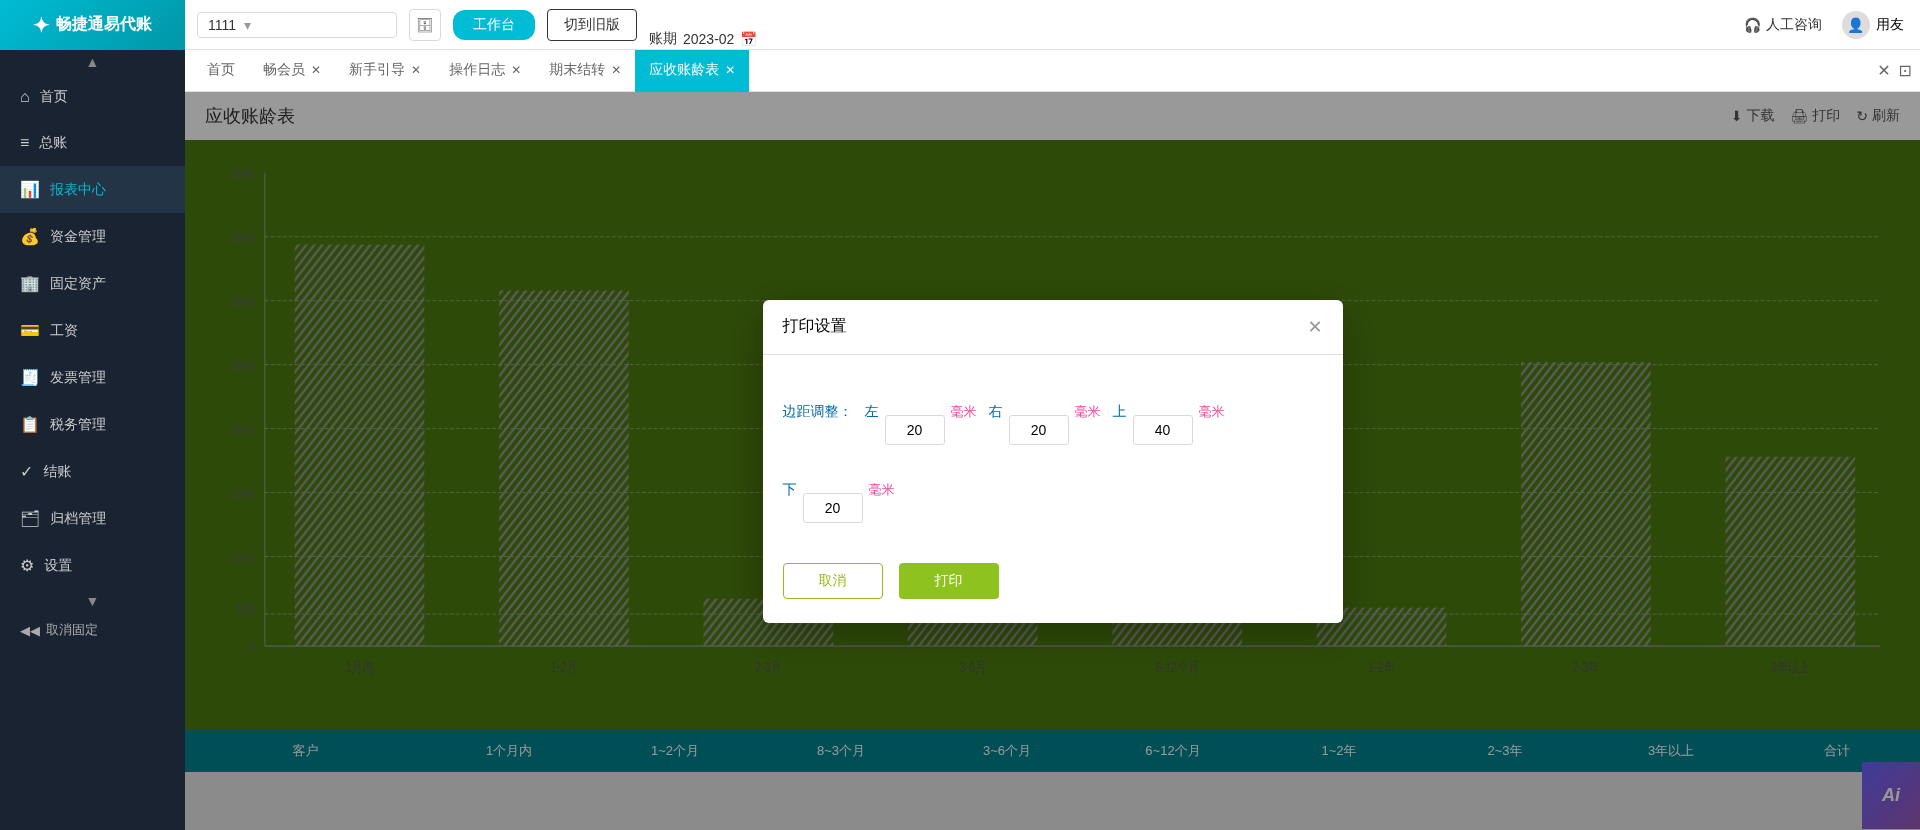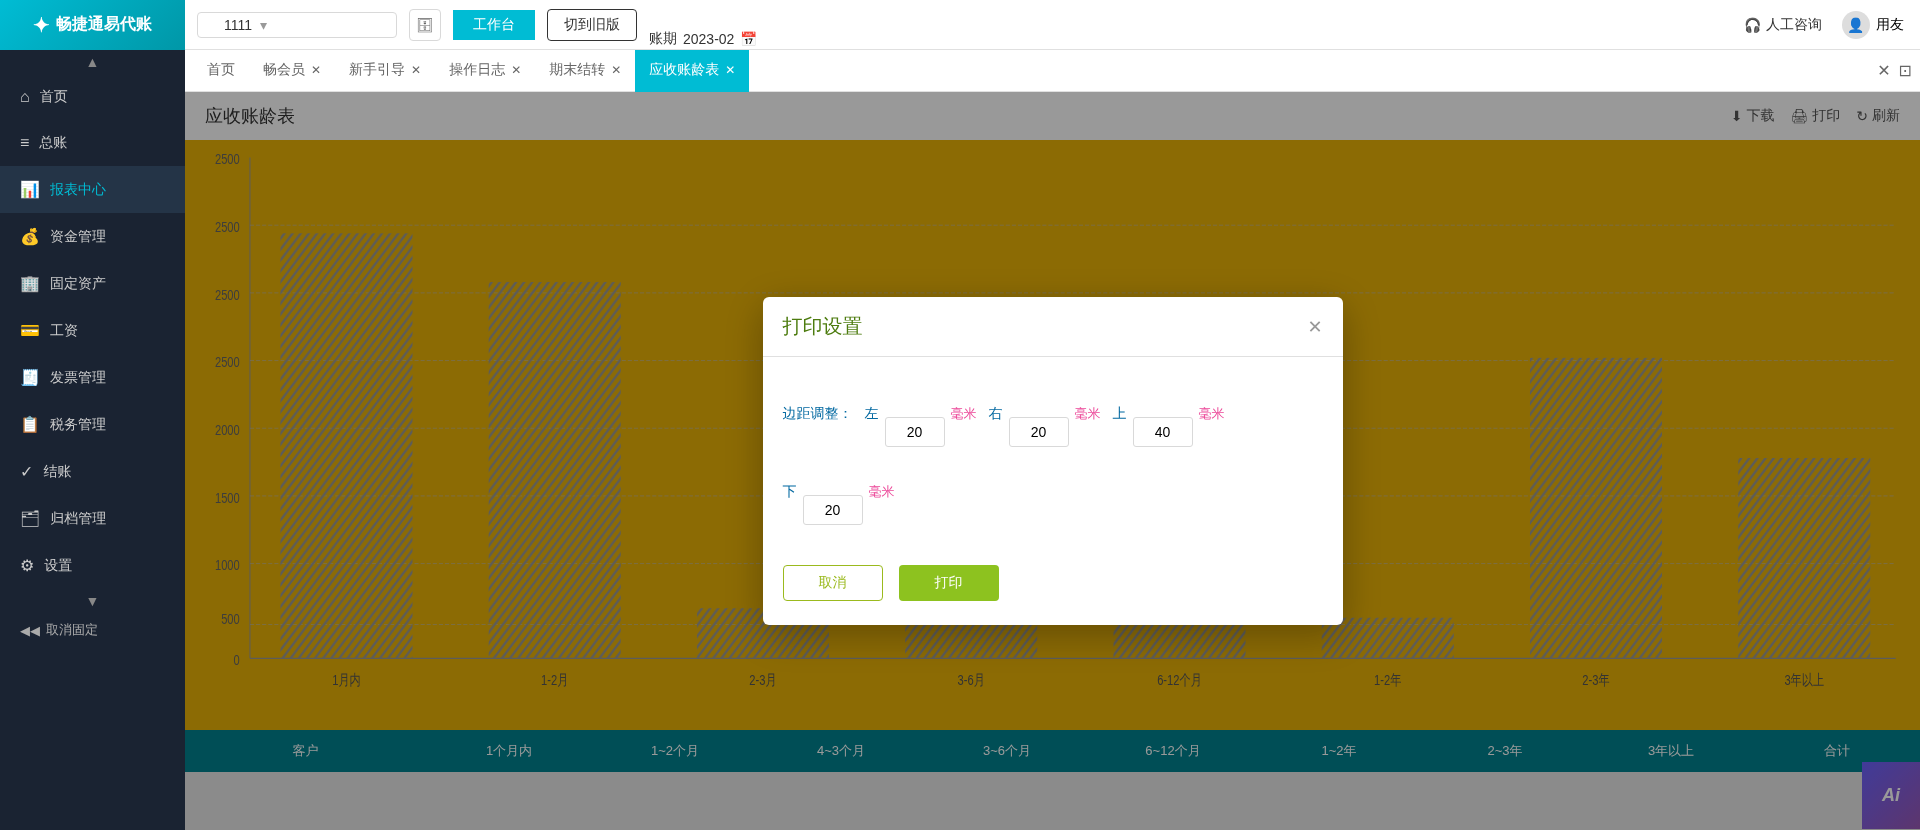--- a/index.html
+++ b/index.html
@@ -21,37 +21,37 @@
       display: flex; align-items: center; justify-content: center;
       color: white; font-size: 16px; font-weight: bold;
       flex-shrink: 0;
       margin-left: -16px;
     }
     .logo-icon { font-size: 20px; margin-right: 6px; }
     .company-select {
       display: flex; align-items: center;
       border: 1px solid #d9d9d9;
       border-radius: 4px;
-      padding: 4px 26px;
+      padding: 4px 10px;
       min-width: 200px;
       cursor: pointer;
       gap: 8px;
     }
     .company-name { color: #333; font-size: 14px; }
     .dropdown-arrow { color: #999; }
     .archive-icon {
       width: 32px; height: 32px;
       border: 1px solid #d9d9d9;
       border-radius: 4px;
       display: flex; align-items: center; justify-content: center;
       cursor: pointer; color: #666;
     }
     .workbench-btn {
       background: #00bcd4; color: white;
-      border: none; border-radius: 0;
+      border: none; border-radius: 12px;
       padding: 6px 20px; cursor: pointer;
       font-size: 14px;
     }
     .switch-old-btn {
       background: white; color: #333;
       border: 1px solid #333;
       border-radius: 4px;
       padding: 6px 16px; cursor: pointer;
       font-size: 14px;
     }
@@ -124,24 +124,24 @@
       background: #fff;
       padding: 12px 20px;
       display: flex; align-items: center; justify-content: space-between;
     }
     .page-title { font-size: 18px; color: #333; font-weight: normal; }
     .page-actions { display: flex; align-items: center; gap: 16px; }
     .action-btn { display: flex; align-items: center; gap: 4px; cursor: pointer; color: #555; font-size: 14px; }
 
     
     .chart-area {
-      background: #eab308;
+      background: #4d7c0f;
       height: 590px;
       position: relative;
-      padding: 4px;
+      padding: 20px;
     }
 
     
     .table-header {
       background: #00838f;
       display: flex;
       color: white;
       font-size: 13px;
       height: 42px;
       align-items: center;
@@ -174,21 +174,21 @@
       background: white;
       border-radius: 6px;
       width: 580px;
       box-shadow: 0 10px 40px rgba(0,0,0,0.3);
     }
     .modal-header {
       display: flex; align-items: center; justify-content: space-between;
       padding: 16px 20px;
       border-bottom: 1px solid #e0e0e0;
     }
-    .modal-title { font-size: 20px; color: #4d7c0f; }
+    .modal-title { font-size: 16px; color: #000000; }
     .modal-close { cursor: pointer; color: #999; font-size: 18px; }
     .modal-body { padding: 24px 20px; }
     .margin-row { display: flex; align-items: center; gap: 12px; flex-wrap: wrap; }
     .margin-group { display: flex; align-items: center; gap: 6px; }
     .margin-label { color: #0369a1; font-size: 14px; }
     .margin-input {
       width: 60px; height: 30px;
       border: 1px solid #d9d9d9;
       border-radius: 3px;
       text-align: center;
@@ -440,21 +440,21 @@
         <div class="table-col customer">
           <span>客户</span>
         </div>
         <div class="table-col">
           <span>1个月内</span>
         </div>
         <div class="table-col">
           <span>1~2个月</span>
         </div>
         <div class="table-col">
-          <span>4~3个月</span>
+          <span>8~3个月</span>
         </div>
         <div class="table-col">
           <span>3~6个月</span>
         </div>
         <div class="table-col">
           <span>6~12个月</span>
         </div>
         <div class="table-col">
           <span>1~2年</span>
         </div>

